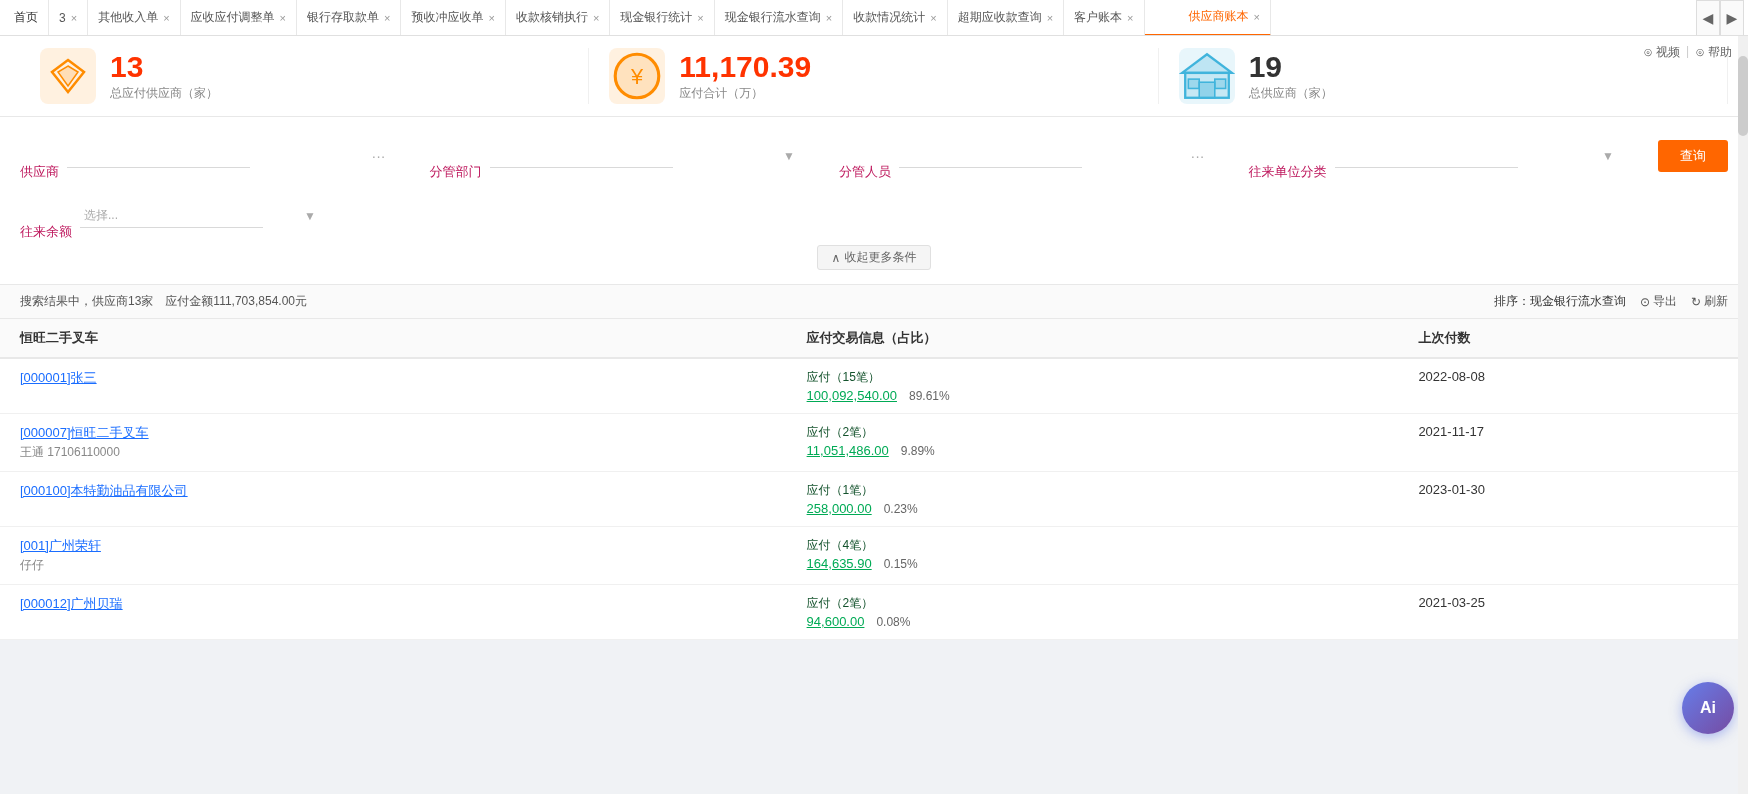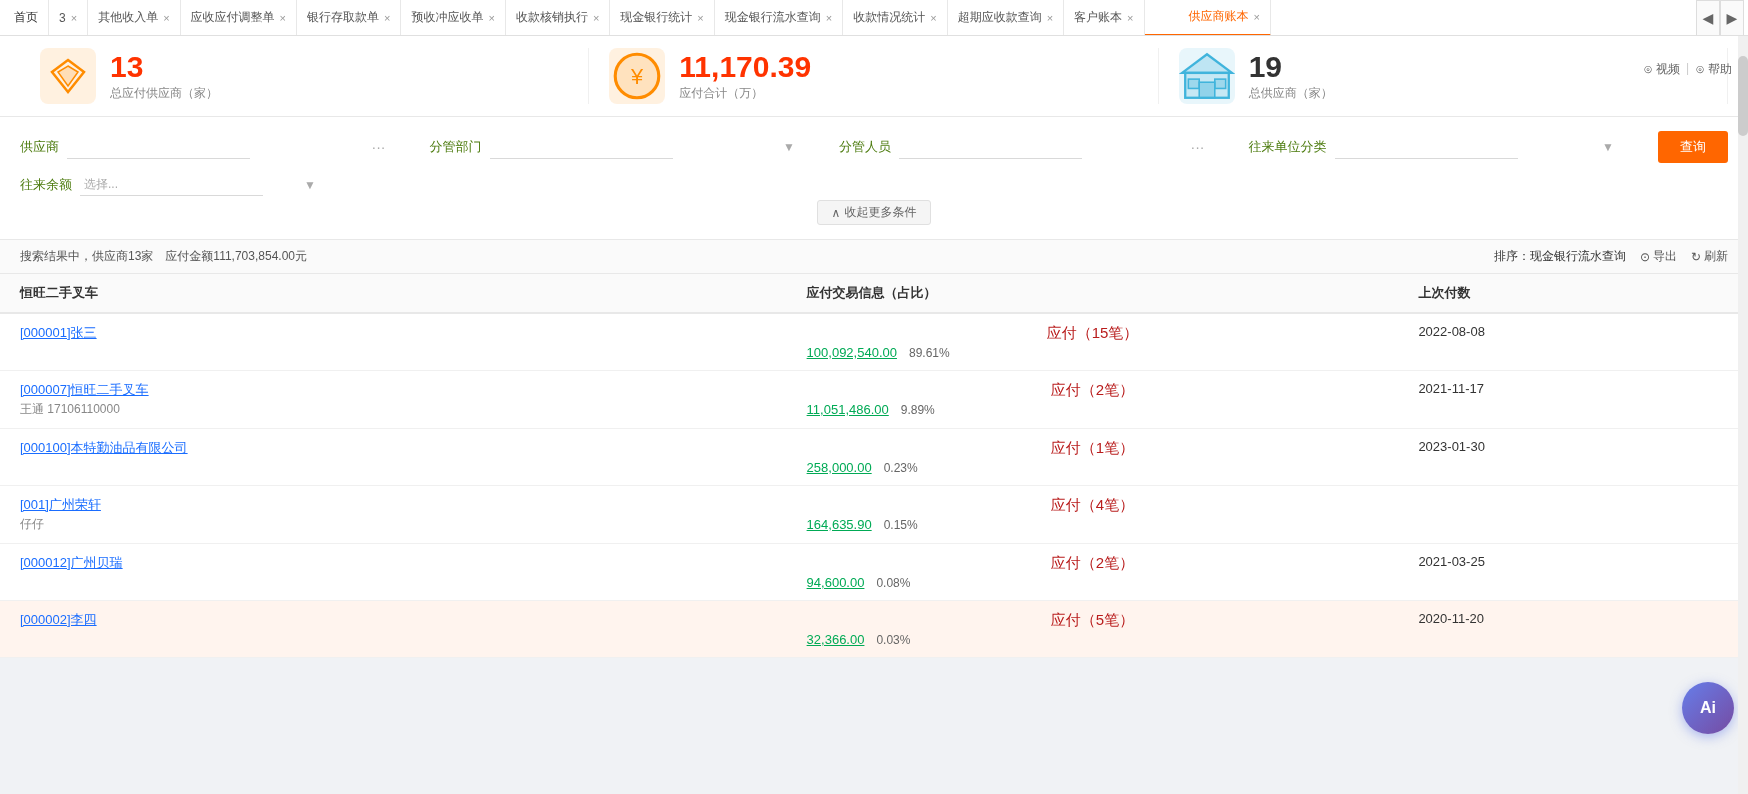--- a/index.html
+++ b/index.html
@@ -88,21 +88,21 @@
     .summary-number {
       font-size: 30px;
       font-weight: 700;
       color: #ff3300;
       line-height: 1.1;
     }
     .summary-label { font-size: 12px; color: #888; margin-top: 2px; }
     .top-right-links {
       position: absolute;
       right: 16px;
-      top: 25px;
+      top: 8px;
       font-size: 12px;
       color: #666;
       display: flex;
       gap: 6px;
     }
     .top-right-links span { cursor: pointer; }
     .top-right-links .divider { color: #ccc; }
 
     
     .filter-area {
@@ -118,24 +118,25 @@
       flex-wrap: nowrap;
     }
     .filter-item {
       display: flex;
       align-items: center;
       flex: 1;
       min-width: 0;
     }
     .filter-label {
       font-size: 13px;
-      color: #4d7c0f;
+      color: #be185d;
       white-space: nowrap;
       margin-right: 8px;
       flex-shrink: 0;
+      margin-top: 32px;
     }
     .filter-input {
       flex: 1;
       border: none;
       border-bottom: 1px solid #d9d9d9;
       padding: 4px 24px 4px 4px;
       font-size: 12px;
       color: #333;
       background: transparent;
       outline: none;
@@ -244,21 +245,21 @@
       color: #333;
       vertical-align: top;
     }
     .supplier-link {
       color: #1a6dff;
       text-decoration: underline;
       cursor: pointer;
     }
     .supplier-sub { font-size: 12px; color: #888; margin-top: 2px; }
     .amount-green { color: #00aa55; font-weight: 500; text-decoration: underline; cursor: pointer; }
-    .tx-label { font-size: 15px; color: #b91c1c; margin-bottom: 2px; text-align: center; }
+    .tx-label { font-size: 12px; color: #14532d; margin-bottom: 2px; }
     .percent { color: #666; font-size: 12px; margin-left: 12px; }
 
     
     .ai-bubble {
       position: fixed;
       right: 14px;
       bottom: 60px;
       width: 52px;
       height: 52px;
       border-radius: 50%;
@@ -551,31 +552,20 @@
           <td><a class="supplier-link">[000012]广州贝瑞</a></td>
           <td>
             <div class="tx-label">应付（2笔）</div>
             <div style="display: flex; align-items: baseline;">
               <a class="amount-green">94,600.00</a>
               <span class="percent">0.08%</span>
             </div>
           </td>
           <td>2021-03-25</td>
         </tr>
-        <tr class="highlighted">
-          <td><a class="supplier-link">[000002]李四</a></td>
-          <td>
-            <div class="tx-label">应付（5笔）</div>
-            <div style="display: flex; align-items: baseline;">
-              <a class="amount-green">32,366.00</a>
-              <span class="percent">0.03%</span>
-            </div>
-          </td>
-          <td>2020-11-20</td>
-        </tr>
       </tbody>
   </table>
 </div>
 
 <div class="ai-bubble">Ai</div>
 
 <div class="right-scrollbar">
   <div class="right-scrollbar-thumb"></div>
 </div>
 

